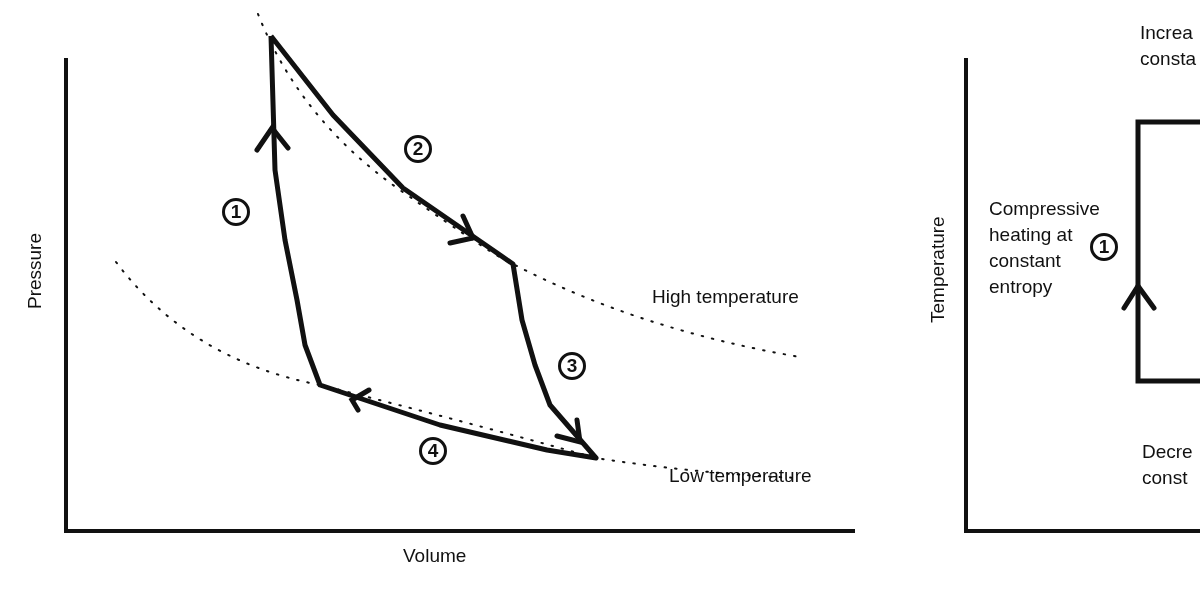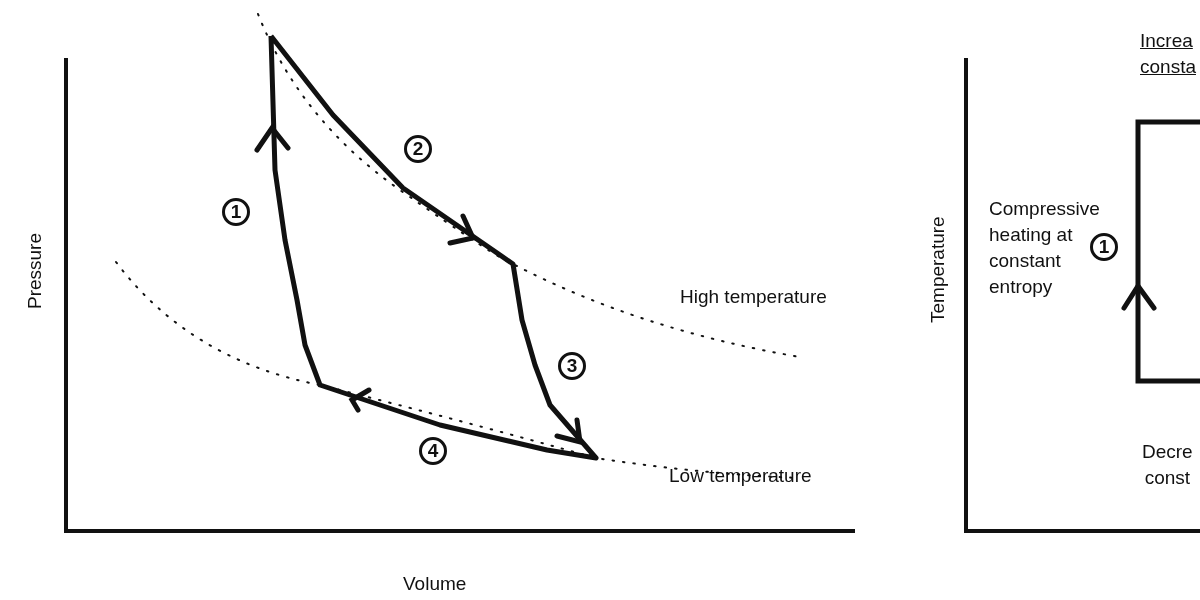--- a/index.html
+++ b/index.html
@@ -25,31 +25,31 @@
   <polyline points="463,216 473,238 450,243" fill="none" stroke="#111" stroke-width="5" stroke-linecap="round"></polyline>
   <polyline points="577,420 580,442 557,436" fill="none" stroke="#111" stroke-width="5" stroke-linecap="round"></polyline>
   <polyline points="369,390 352,400 358,410" fill="none" stroke="#111" stroke-width="5" stroke-linecap="round"></polyline>
 
   <polyline points="966,58 966,531 1200,531" fill="none" stroke="#111" stroke-width="4"></polyline>
   <polyline points="1200,122 1138,122 1138,381 1200,381" fill="none" stroke="#111" stroke-width="5"></polyline>
   <polyline points="1124,308 1138,286 1154,308" fill="none" stroke="#111" stroke-width="5" stroke-linecap="round"></polyline>
 </svg>
 
 <div class="axis-y" style="left:-5px; top:260px; width:80px; text-align:center;">Pressure</div>
-<div class="lbl" style="left:403px; top:543px;margin-top:28px;">Volume</div>
-<div class="lbl" style="left:680px; top:284px;">High temperature</div>
+<div class="lbl" style="left:403px; top:543px;">Volume</div>
+<div class="lbl" style="left:652px; top:284px;">High temperature</div>
 <div class="lbl" style="left:669px; top:431px;margin-top:32px;">Low temperature</div>
 
 <div class="circ" style="left:222px; top:198px;">1</div>
 <div class="circ" style="left:404px; top:135px;">2</div>
 <div class="circ" style="left:558px; top:352px;">3</div>
 <div class="circ" style="left:419px; top:437px;">4</div>
 
 <div class="axis-y" style="left:888px; top:262px; width:100px; text-align:center;">Temperature</div>
 <div class="lbl" style="left:989px; top:152px;margin-top:44px;">Compressive
 heating at
 constant
 entropy</div>
 <div class="circ" style="left:1090px; top:233px;">1</div>
-<div class="lbl" style="left:1140px; top:28px;text-decoration:underline;">Increa
+<div class="lbl" style="left:1140px; top:20px;">Increa
 consta</div>
-<div class="lbl" style="left:1142px; top:439px;text-align:center;">Decre
+<div class="lbl" style="left:1142px; top:439px;">Decre
 const</div>
 
 </body></html>

